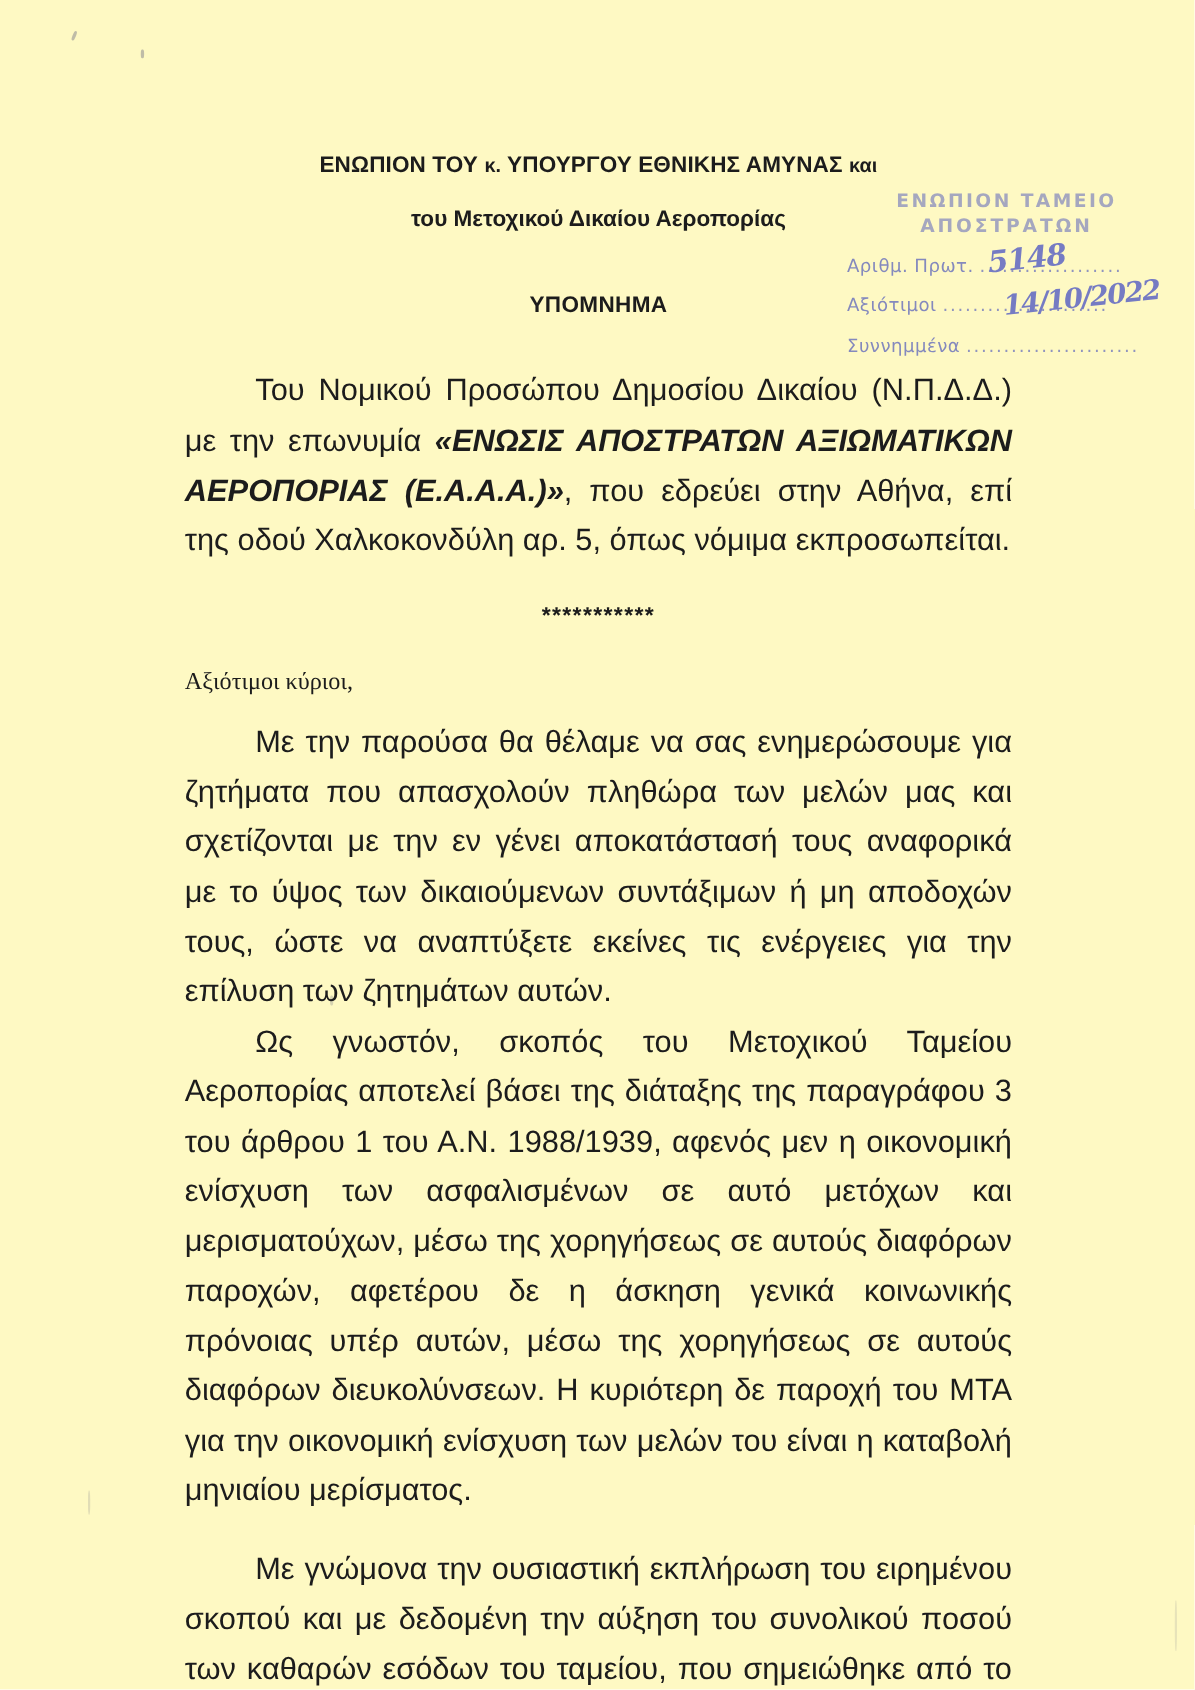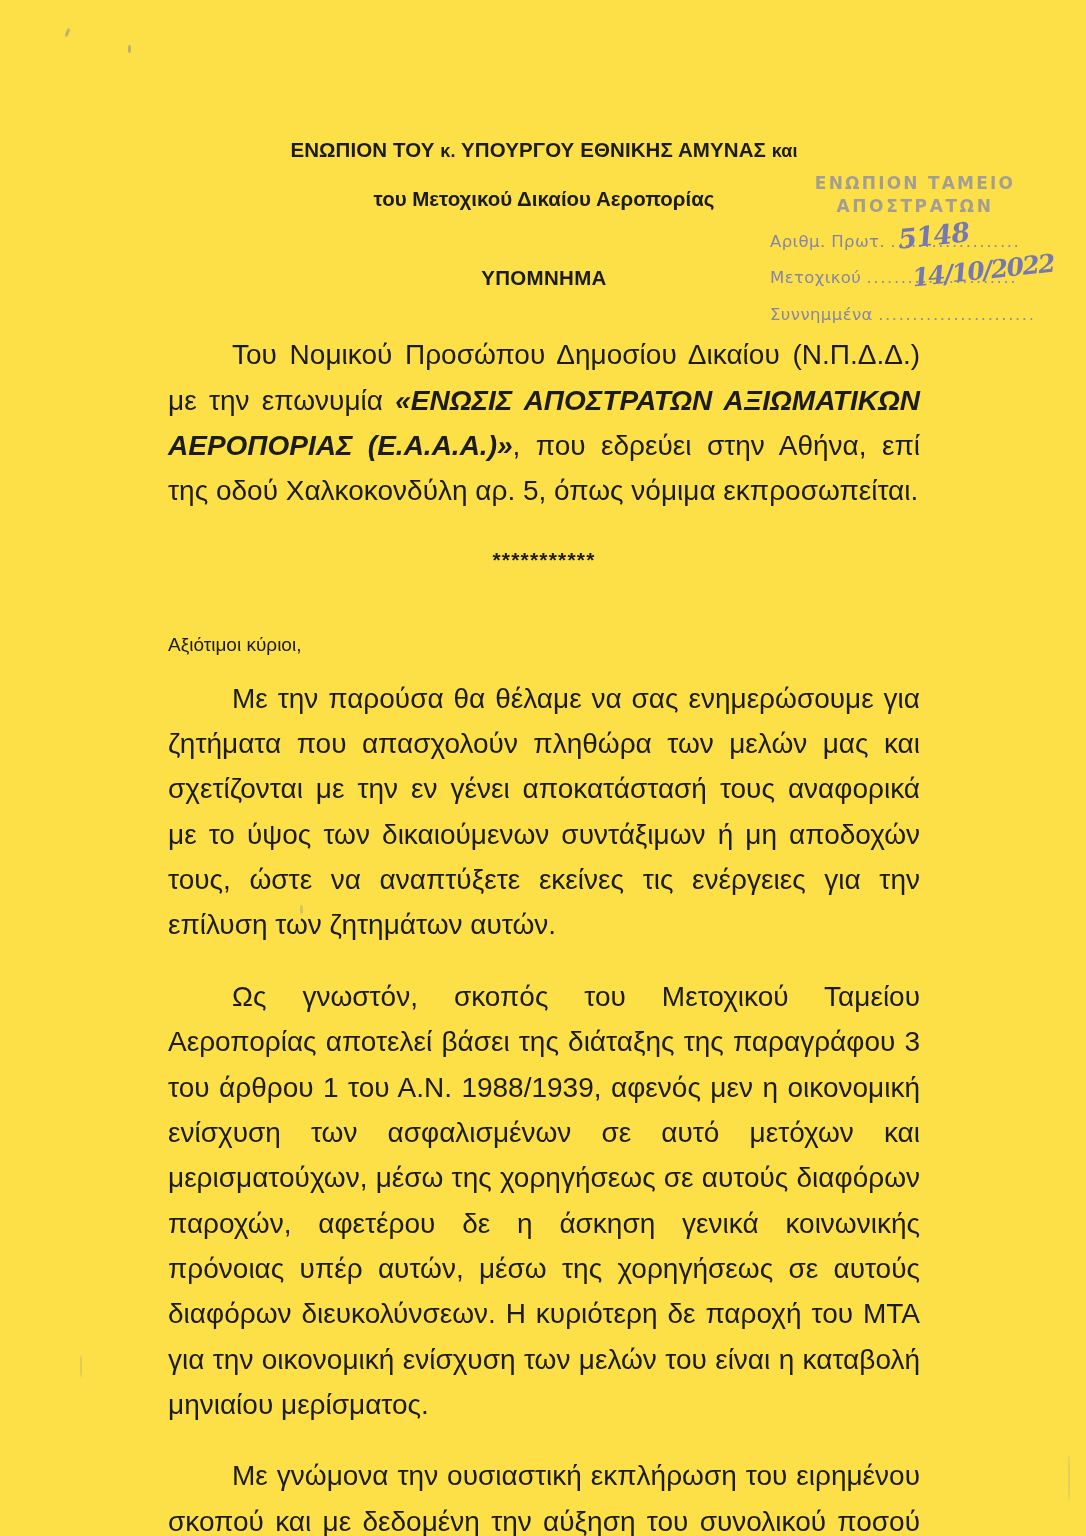--- a/index.html
+++ b/index.html
@@ -8,21 +8,21 @@
     background: #ffffff;
   }
   body {
     font-family: "Liberation Sans", sans-serif;
     color: #1c1c1c;
   }
   .page {
     position: relative;
     width: 1086px;
     height: 1536px;
-    background: #fde047;
+    background: #fef9c3;
     overflow: hidden;
     box-sizing: border-box;
   }
 
   
   .speck {
     position: absolute;
     background: #8b8b90;
     opacity: .55;
     border-radius: 40%;
@@ -82,25 +82,26 @@
     font-weight: bold;
   }
   .stars {
     text-align: center;
     font-size: 21px;
     letter-spacing: 1.2px;
     margin-top: 34px;
     font-weight: bold;
   }
   .salutation {
-    font-size: 19px;
-    margin-top: 62px;
+    font-size: 22px;
+    margin-top: 34px;
+    font-family: Liberation Serif, serif;
   }
   .p-body1 { margin-top: 20px; }
-  .p-body2 { margin-top: 26px; }
+  .p-body2 { }
   .p-body3 { margin-top: 26px; }
 
   
   .stamp {
     position: absolute;
     left: 770px;
     top: 172px;
     width: 290px;
     color: #6f76bd;
     font-family: "DejaVu Sans", sans-serif;
@@ -190,21 +191,21 @@
     </div>
     <div class="stamp-rows">
 
       <div class="stamp-row">
         <span class="lbl">Αριθμ. Πρωτ.</span>
         <span class="dots">...................</span>
         <span class="hand arith">5148</span>
       </div>
 
       <div class="stamp-row">
-        <span class="lbl">Μετοχικού</span>
+        <span class="lbl">Αξιότιμοι</span>
         <span class="dots">......................</span>
         <span class="hand date">14/10/2022</span>
       </div>
 
       <div class="stamp-row">
         <span class="lbl">Συννημμένα</span>
         <span class="dots">.......................</span>
         <span class="hand"></span>
       </div>
 

